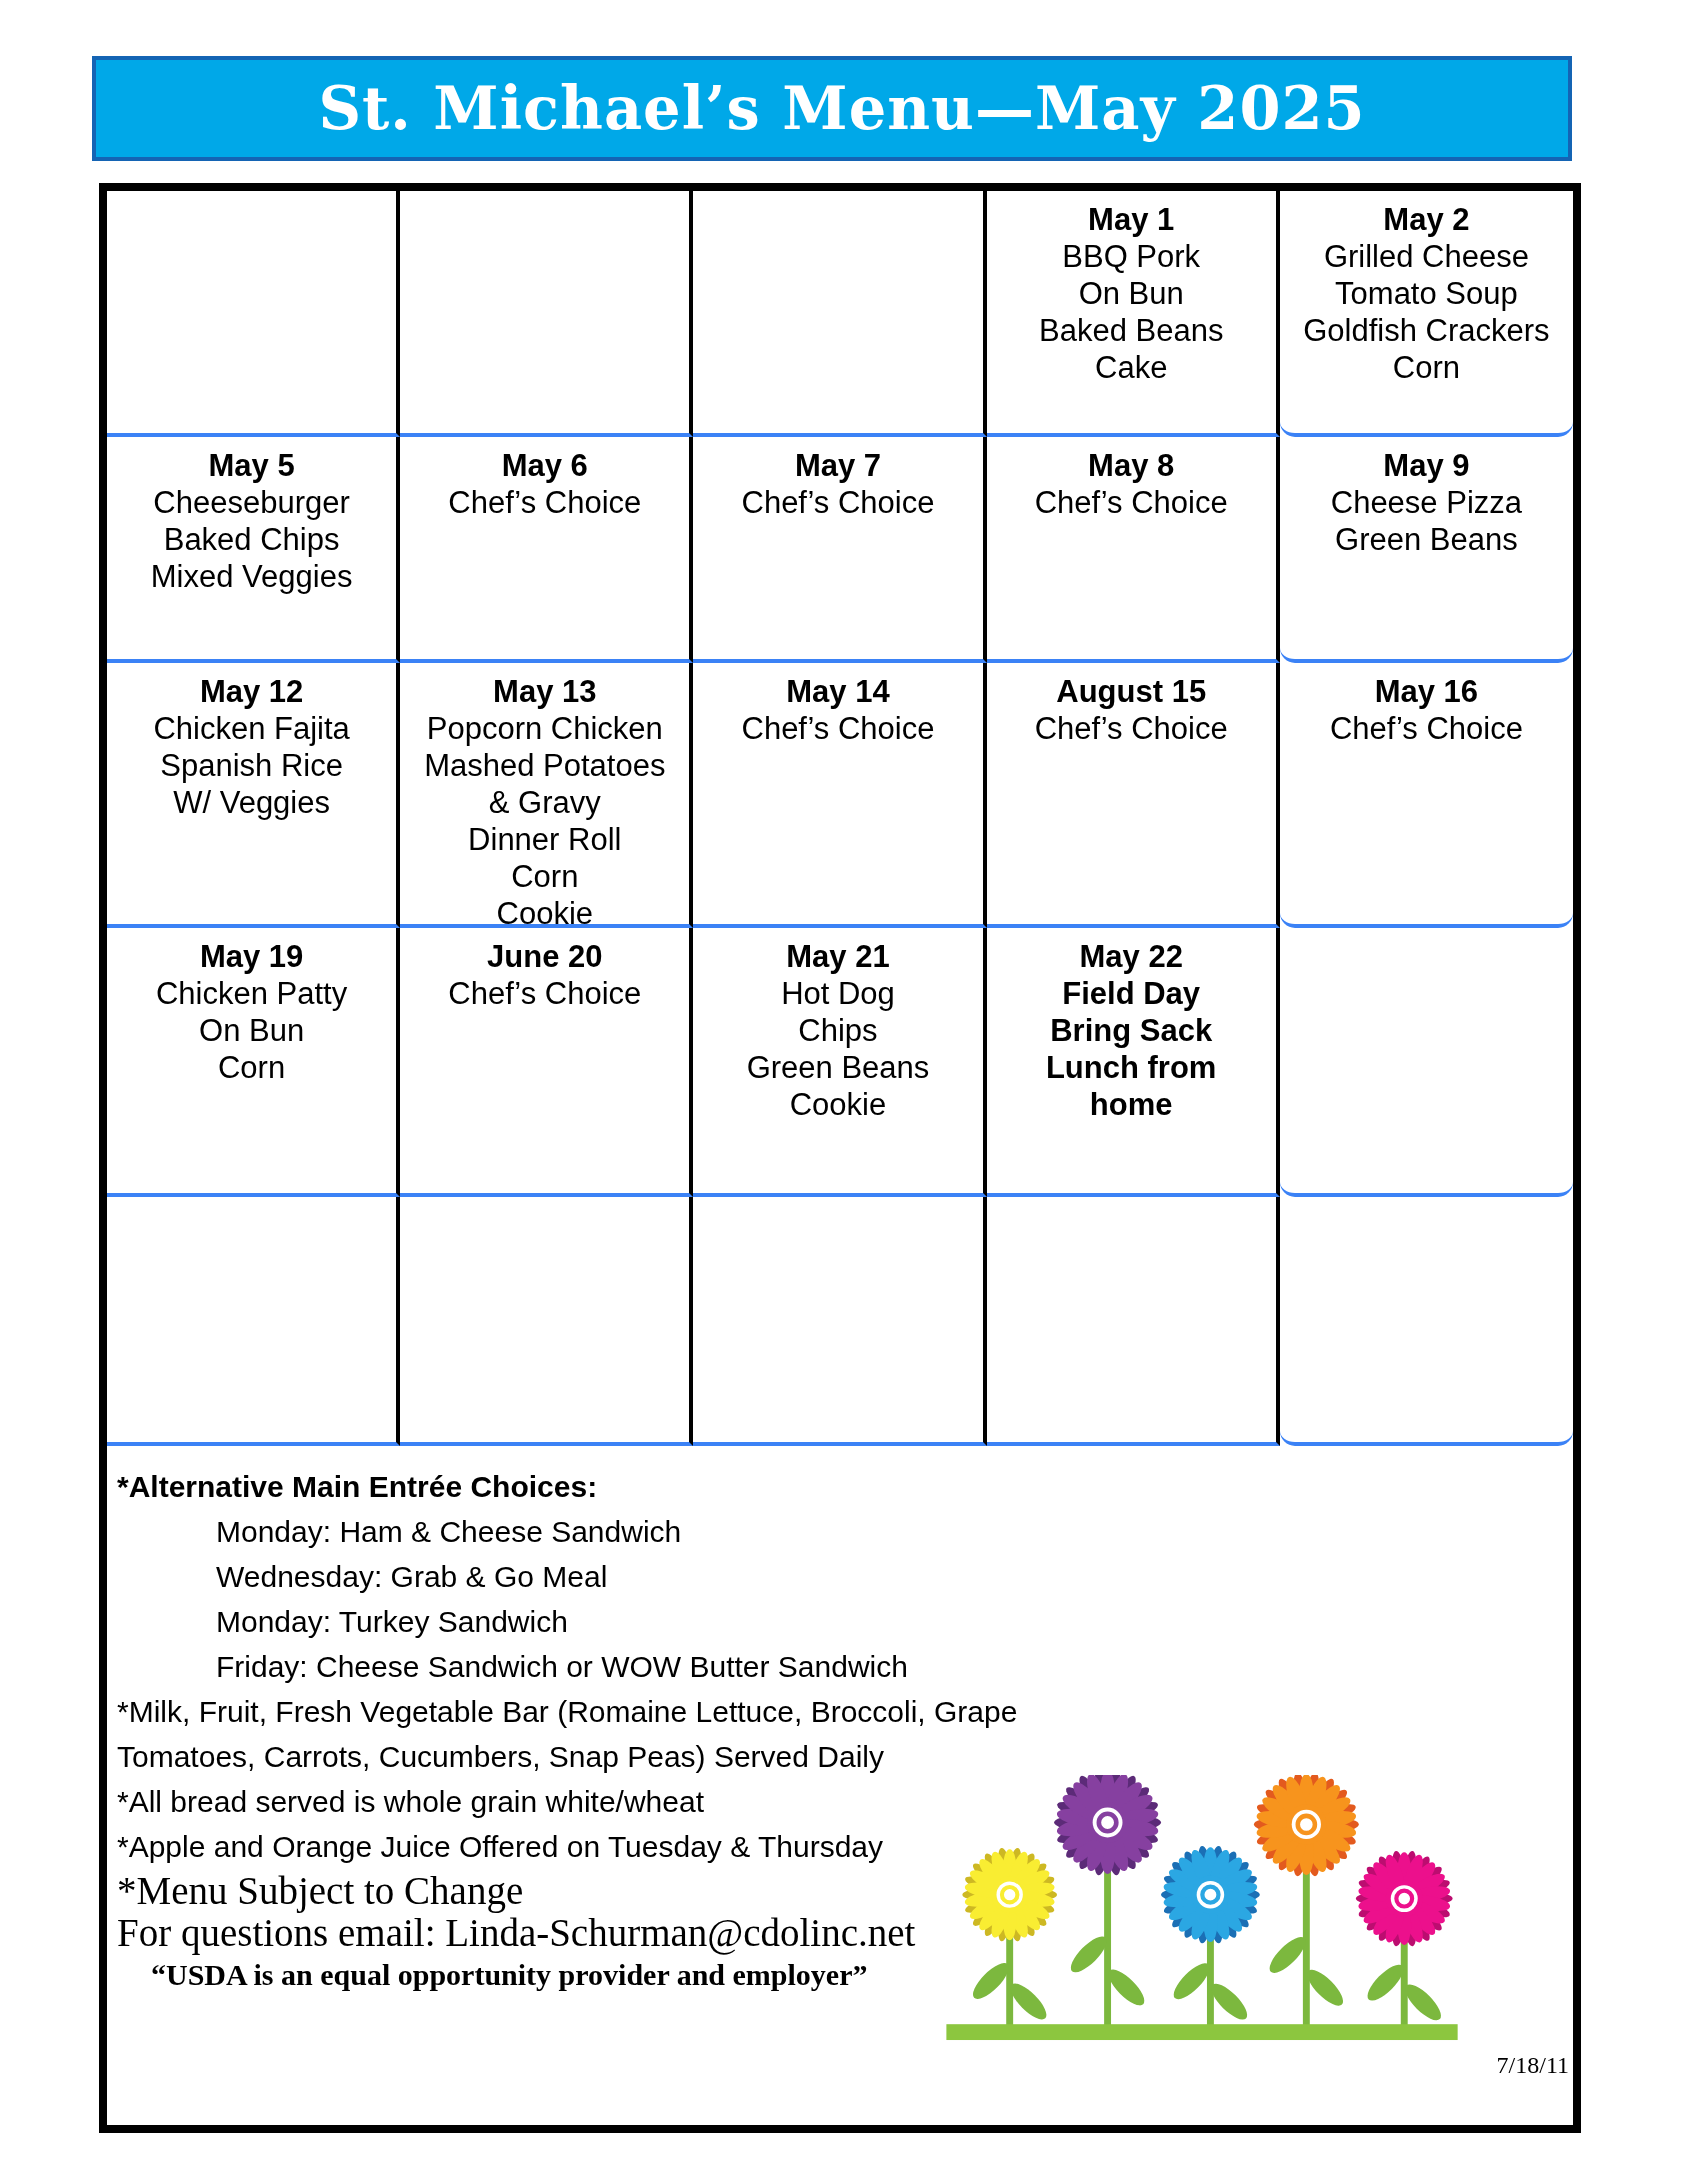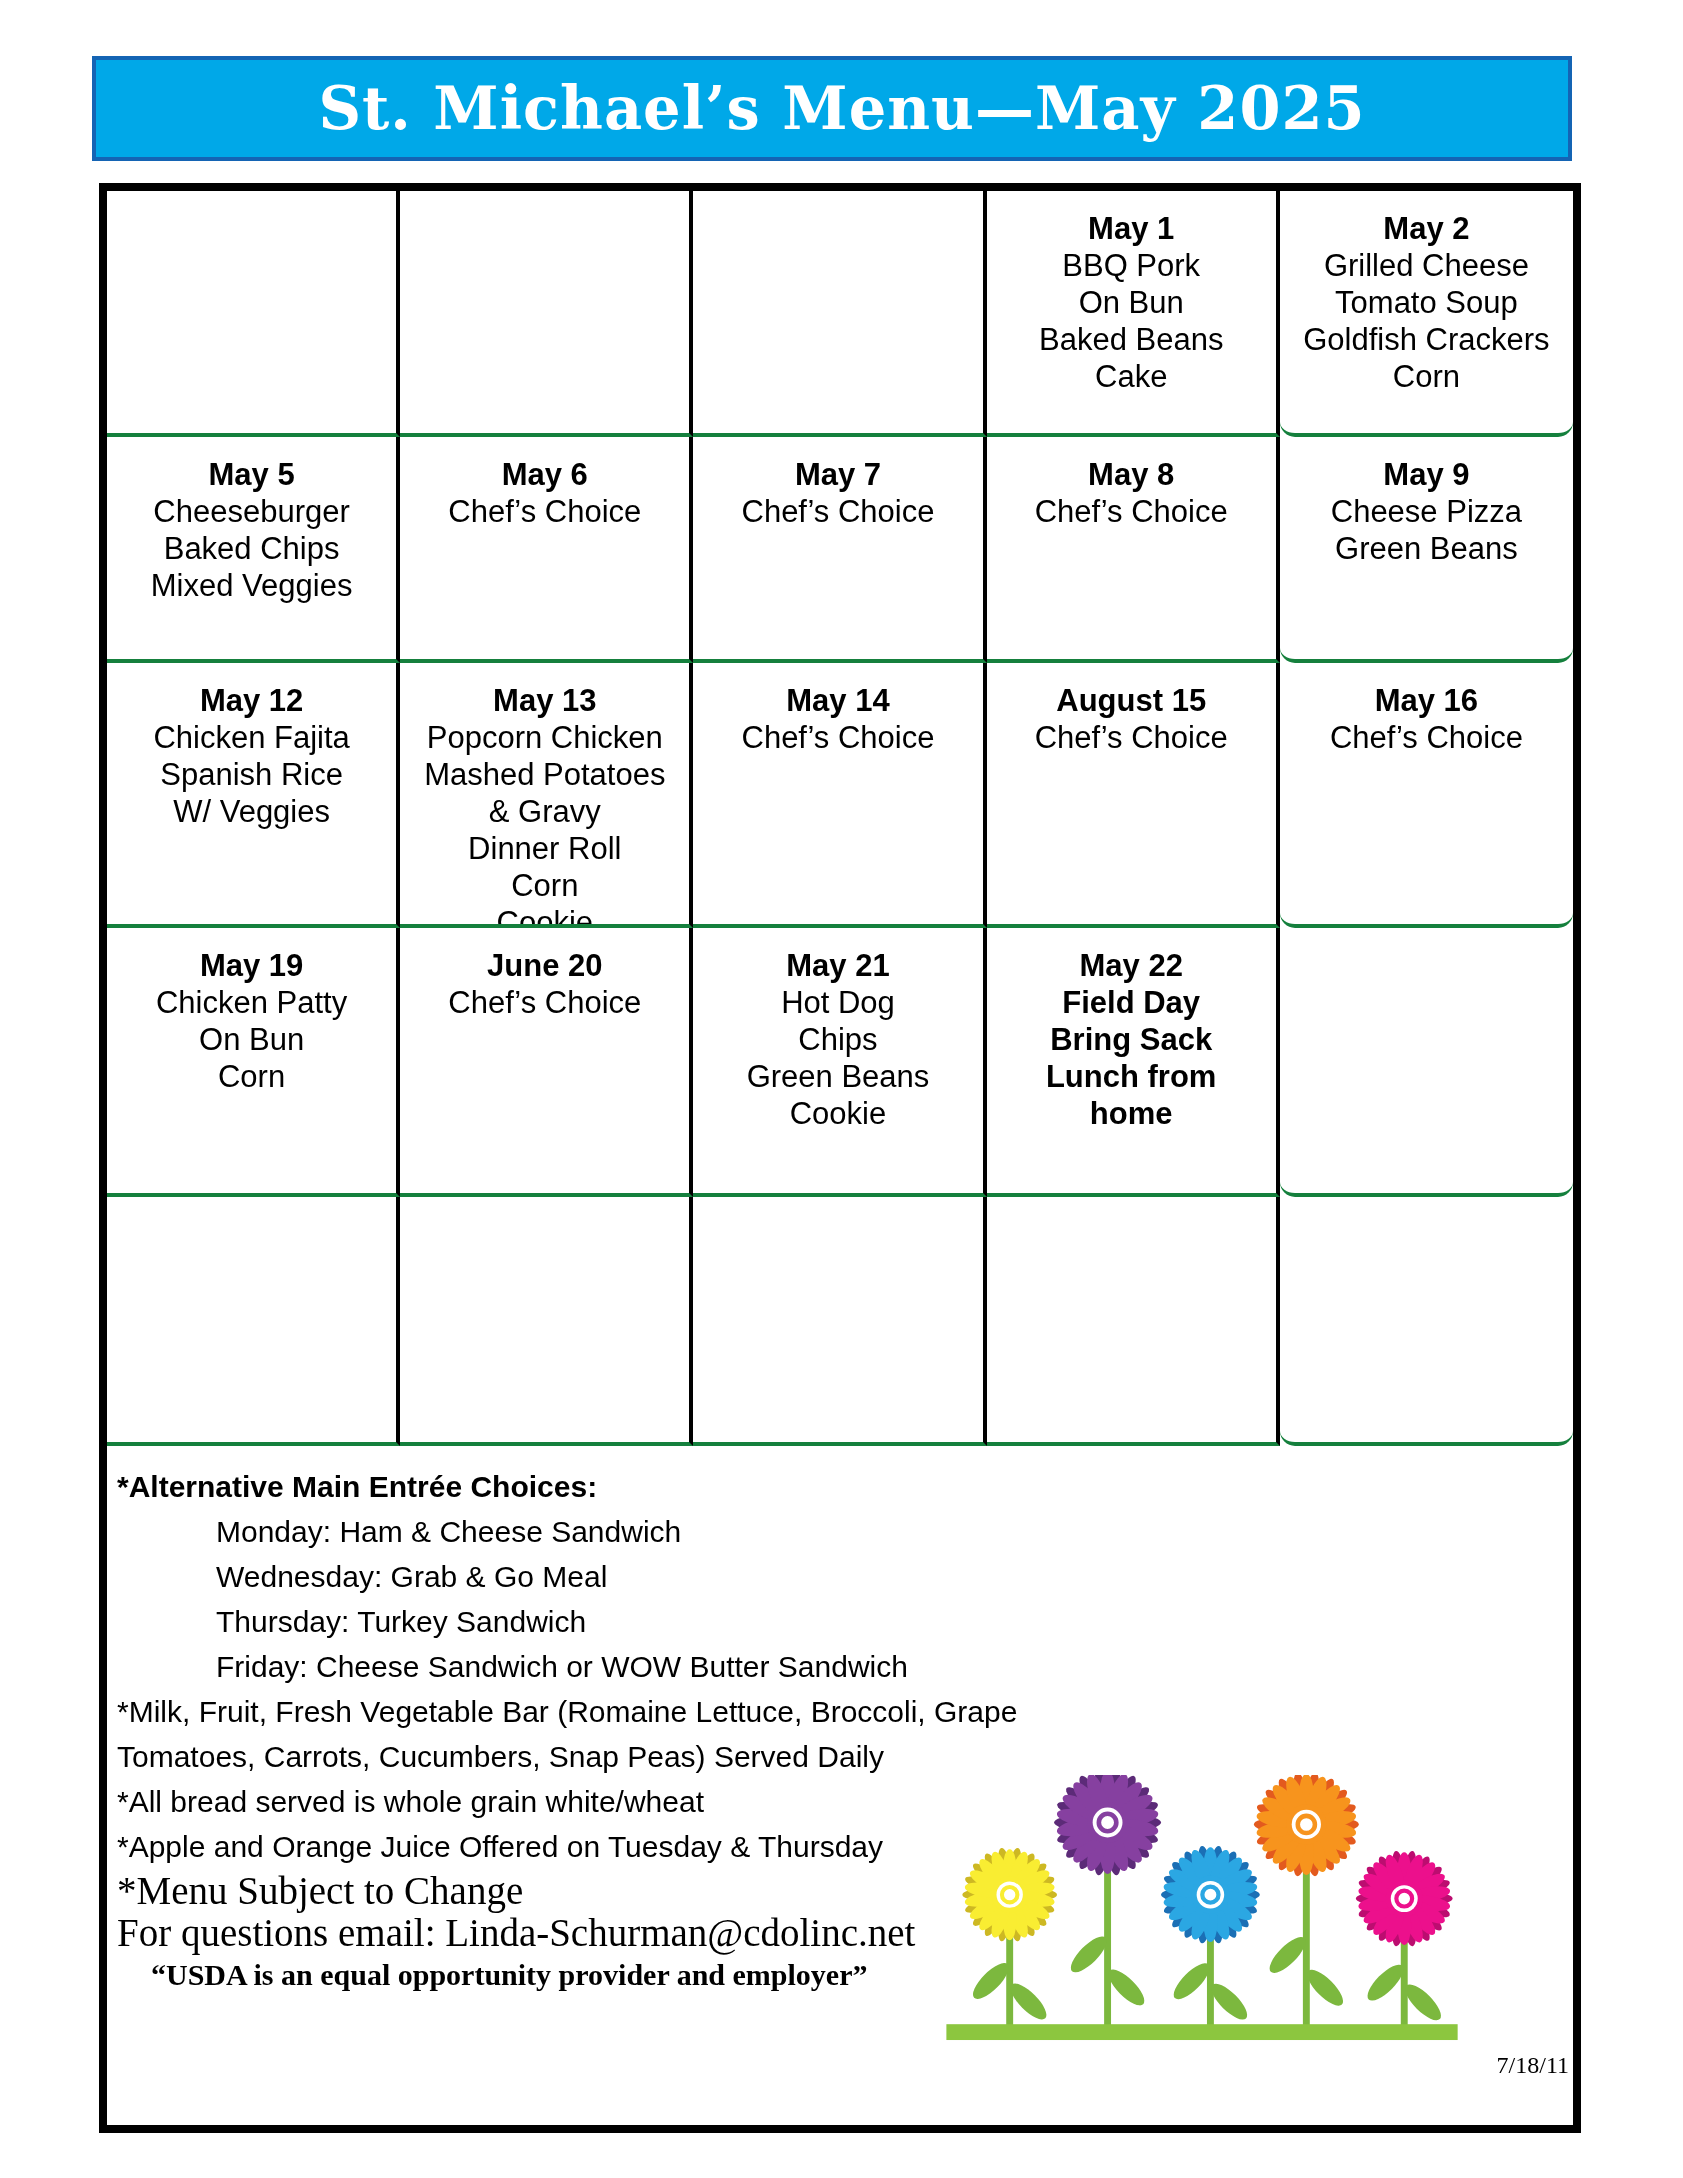--- a/index.html
+++ b/index.html
@@ -18,22 +18,22 @@
   }
   #sheet{
     position:absolute;left:99px;top:183px;width:1482px;height:1950px;
     box-sizing:border-box;border:8px solid #000;background:#fff;
   }
   #calendar-grid{
     display:grid;grid-template-columns:repeat(5,1fr);
     grid-template-rows:246px 226px 265px 269px 249px;
   }
   .cell{
-    box-sizing:border-box;border-right:4px solid #000;border-bottom:4px solid #15803d;
-    padding-top:19px;text-align:center;overflow:hidden;background:#fff;
+    box-sizing:border-box;border-right:4px solid #000;border-bottom:4px solid #3b82f6;
+    padding-top:10px;text-align:center;overflow:hidden;background:#fff;
   }
   .cell:nth-child(5n){border-right:none;border-radius:15px;}
   .day{font-weight:bold;font-size:31px;line-height:37px;}
   .item{font-size:31px;line-height:37px;}
   .item.bold{font-weight:bold;}
   #footer-block{position:relative;height:675px;box-sizing:border-box;padding:24px 0 0 10px;}
   .note-sans{font-size:30px;line-height:33px;margin-bottom:12px;}
   .note-sans.head{font-weight:bold;}
   .indent{padding-left:99px;}
   .note-serif{font-family:Liberation Serif, serif;font-size:39px;line-height:31px;margin-bottom:11px;}
@@ -150,21 +150,21 @@
       <div class="cell"></div>
       <div class="cell"></div>
       <div class="cell"></div>
     </div>
 
   <div id="footer-block">
     <div class="note-sans head">*Alternative Main Entrée Choices:</div>
     <div>
         <div class="note-sans indent">Monday: Ham &amp; Cheese Sandwich</div>
         <div class="note-sans indent">Wednesday: Grab &amp; Go Meal</div>
-        <div class="note-sans indent">Thursday: Turkey Sandwich</div>
+        <div class="note-sans indent">Monday: Turkey Sandwich</div>
         <div class="note-sans indent">Friday: Cheese Sandwich or WOW Butter Sandwich</div>
       </div>
     <div>
         <div class="note-sans">*Milk, Fruit, Fresh Vegetable Bar (Romaine Lettuce, Broccoli, Grape</div>
         <div class="note-sans">Tomatoes, Carrots, Cucumbers, Snap Peas) Served Daily</div>
         <div class="note-sans">*All bread served is whole grain white/wheat</div>
         <div class="note-sans">*Apple and Orange Juice Offered on Tuesday &amp; Thursday</div>
       </div>
     <div>
         <div class="note-serif">*Menu Subject to Change</div>

